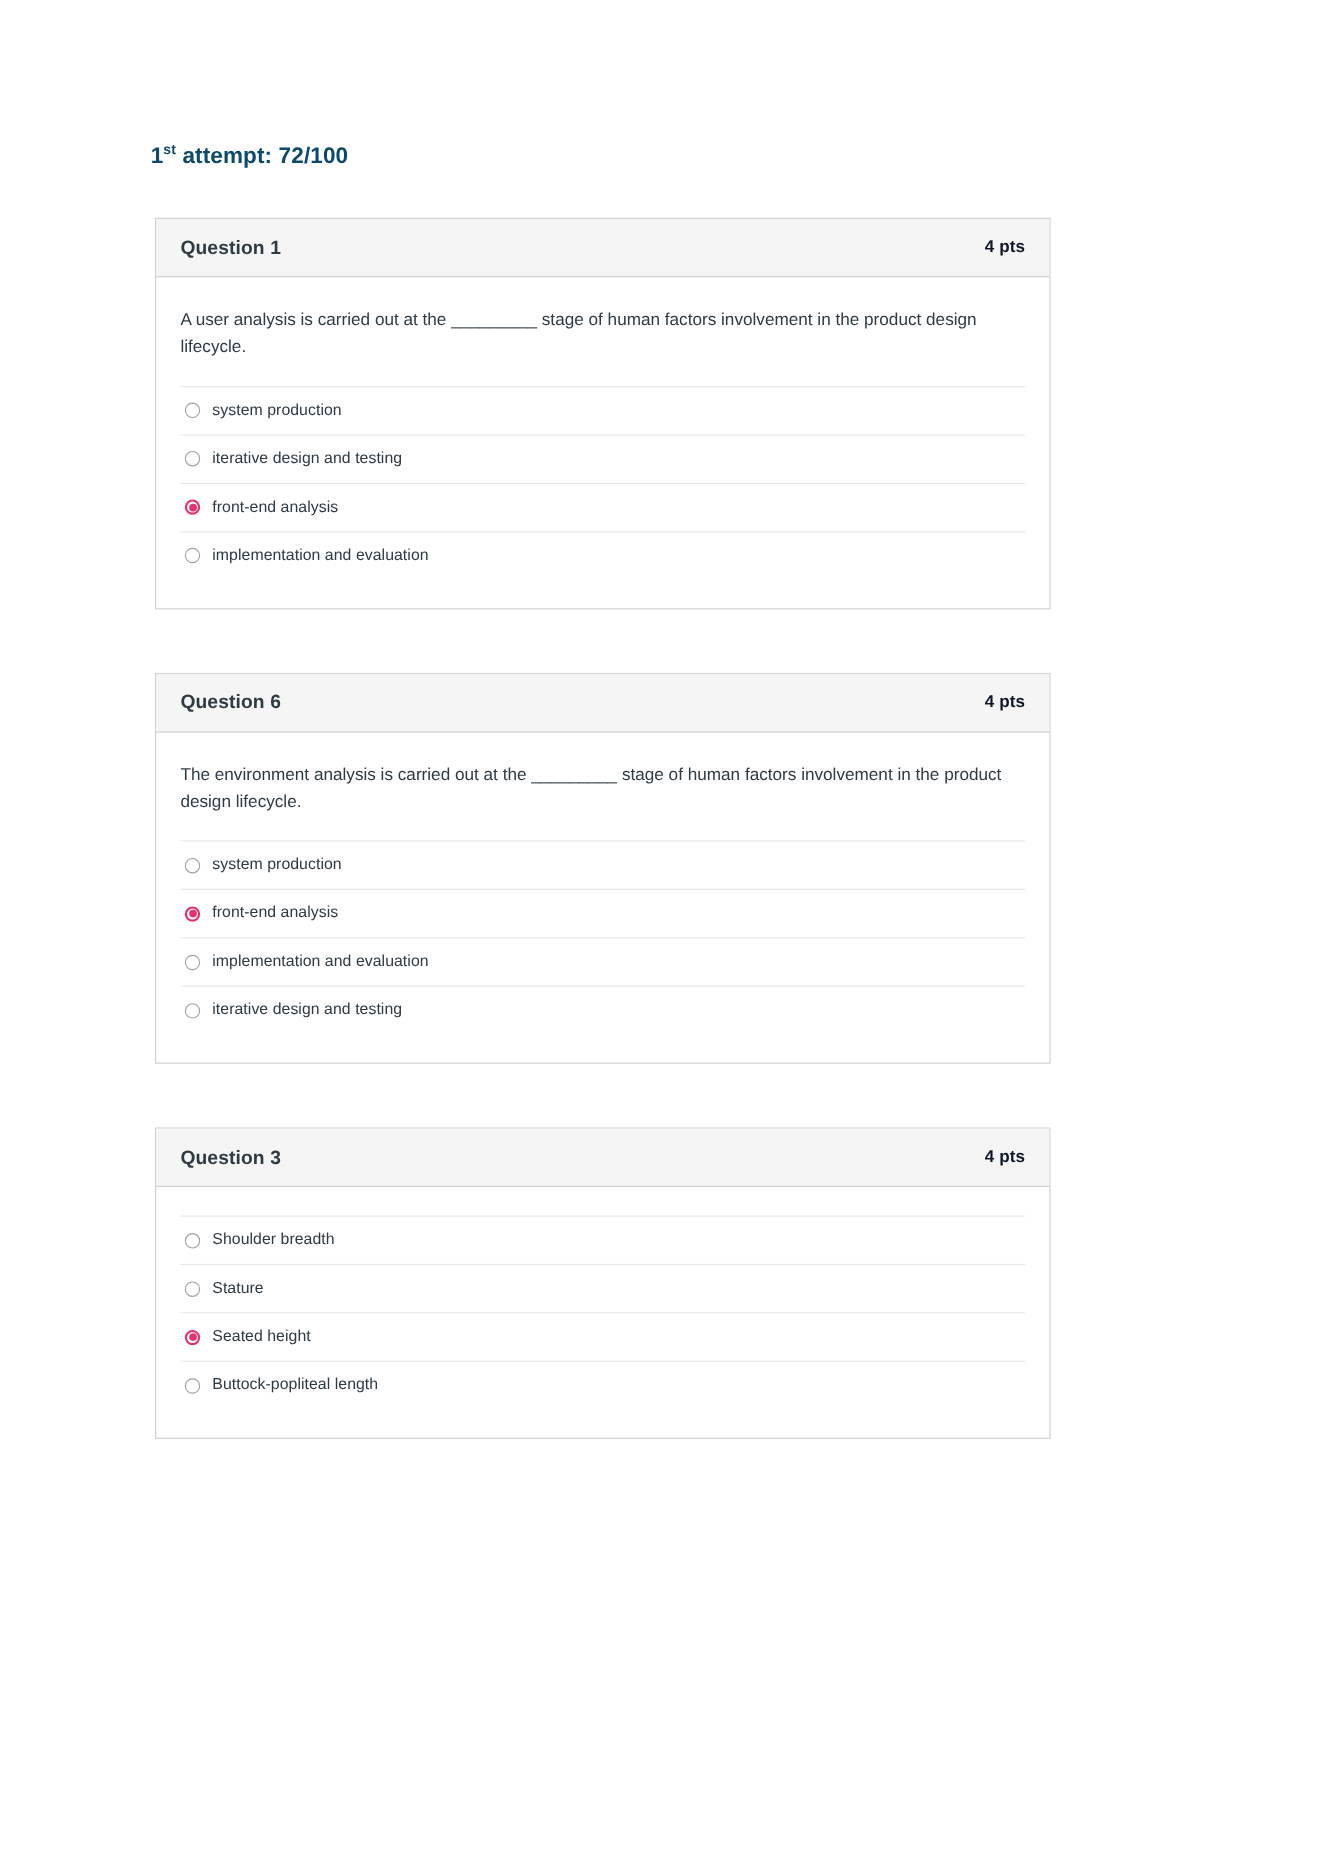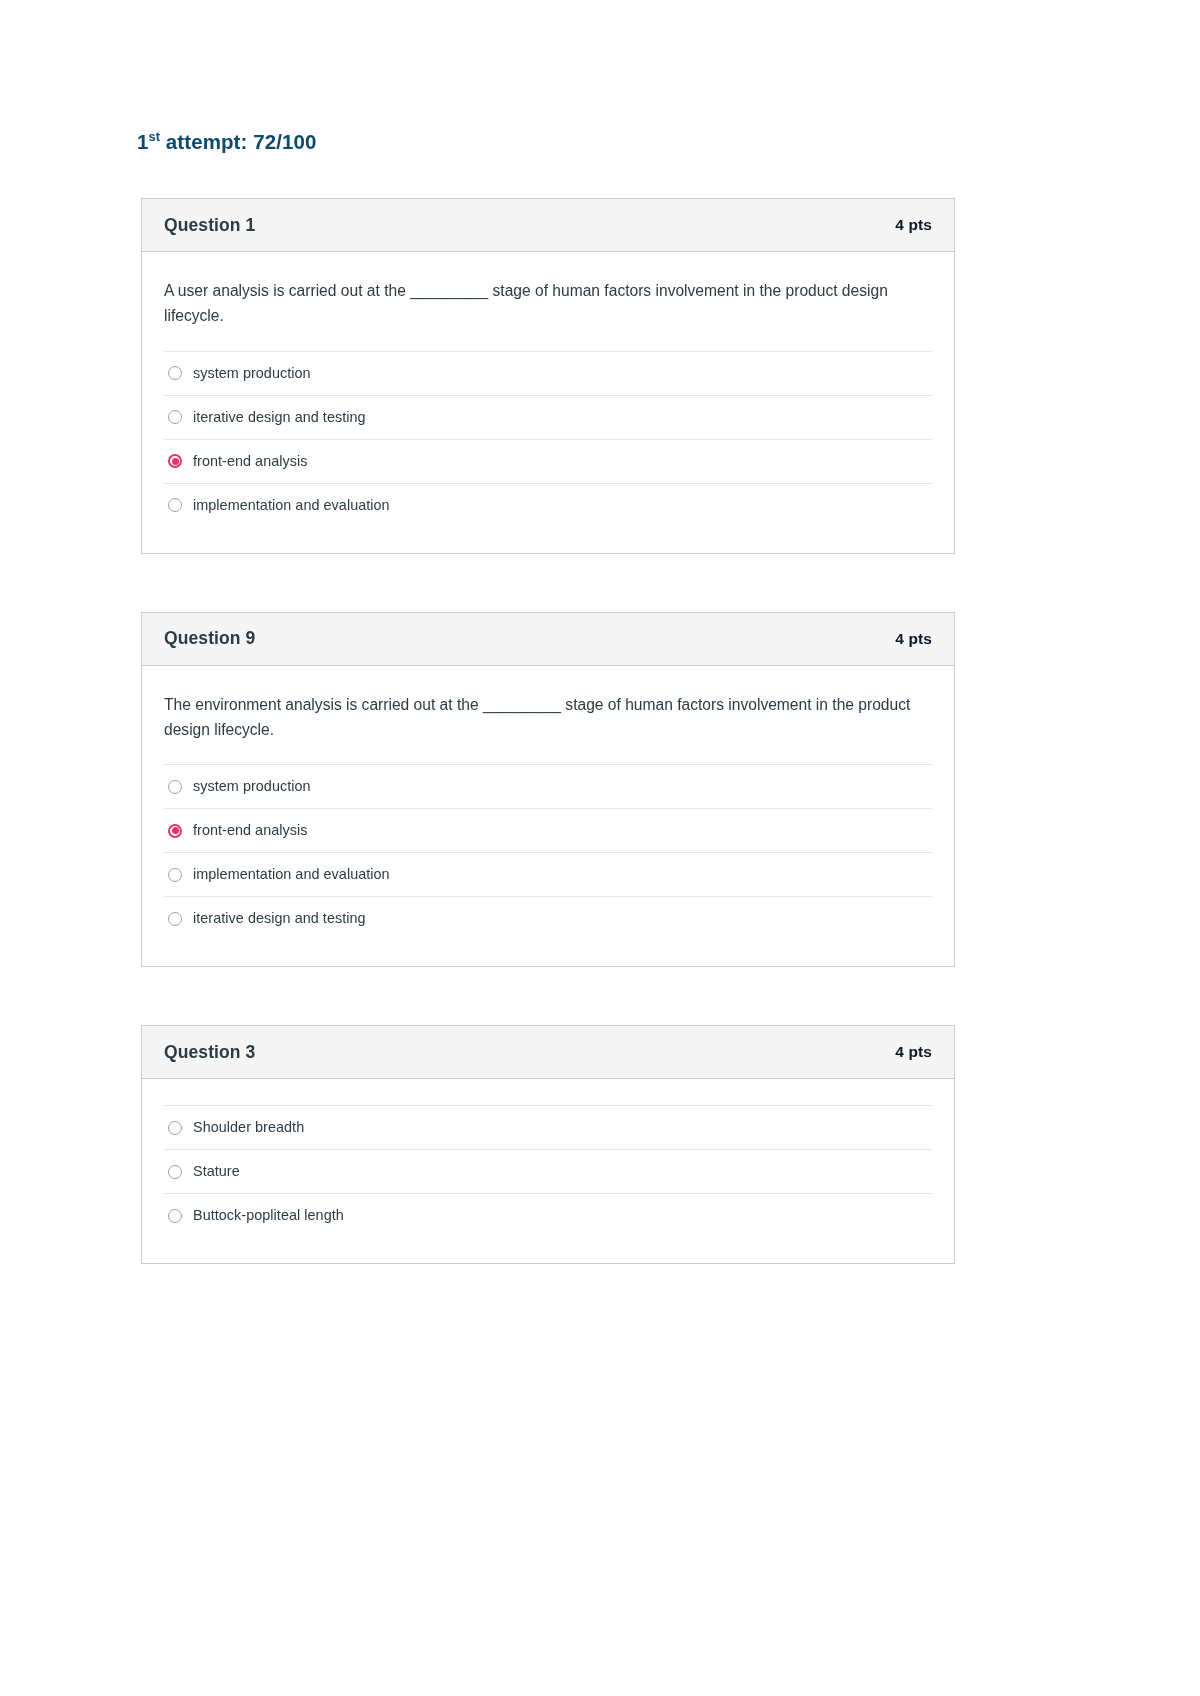--- a/index.html
+++ b/index.html
@@ -179,21 +179,21 @@
             <li class="answer-row">
               <span class="radio"></span>
               <span class="answer-label">implementation and evaluation</span>
             </li>
           </ul>
           <div class="card-pad-bottom"></div>
         </div>
       </div>
       <div class="question-card">
         <div class="q-header">
-          <div class="q-title">Question 9</div>
+          <div class="q-title">Question 6</div>
           <div class="q-points">4 pts</div>
         </div>
         <div class="q-body">
           <p class="q-text">The environment analysis is carried out at the _________ stage of human factors involvement in the product design lifecycle.</p>
           <ul class="answers">
             <li class="answer-row">
               <span class="radio"></span>
               <span class="answer-label">system production</span>
             </li>
             <li class="answer-row">
@@ -221,20 +221,24 @@
           <ul class="answers">
             <li class="answer-row">
               <span class="radio"></span>
               <span class="answer-label">Shoulder breadth</span>
             </li>
             <li class="answer-row">
               <span class="radio"></span>
               <span class="answer-label">Stature</span>
             </li>
             <li class="answer-row">
+              <span class="radio selected"></span>
+              <span class="answer-label">Seated height</span>
+            </li>
+            <li class="answer-row">
               <span class="radio"></span>
               <span class="answer-label">Buttock-popliteal length</span>
             </li>
           </ul>
           <div class="card-pad-bottom"></div>
         </div>
       </div>
     </div>
 
 </div>

